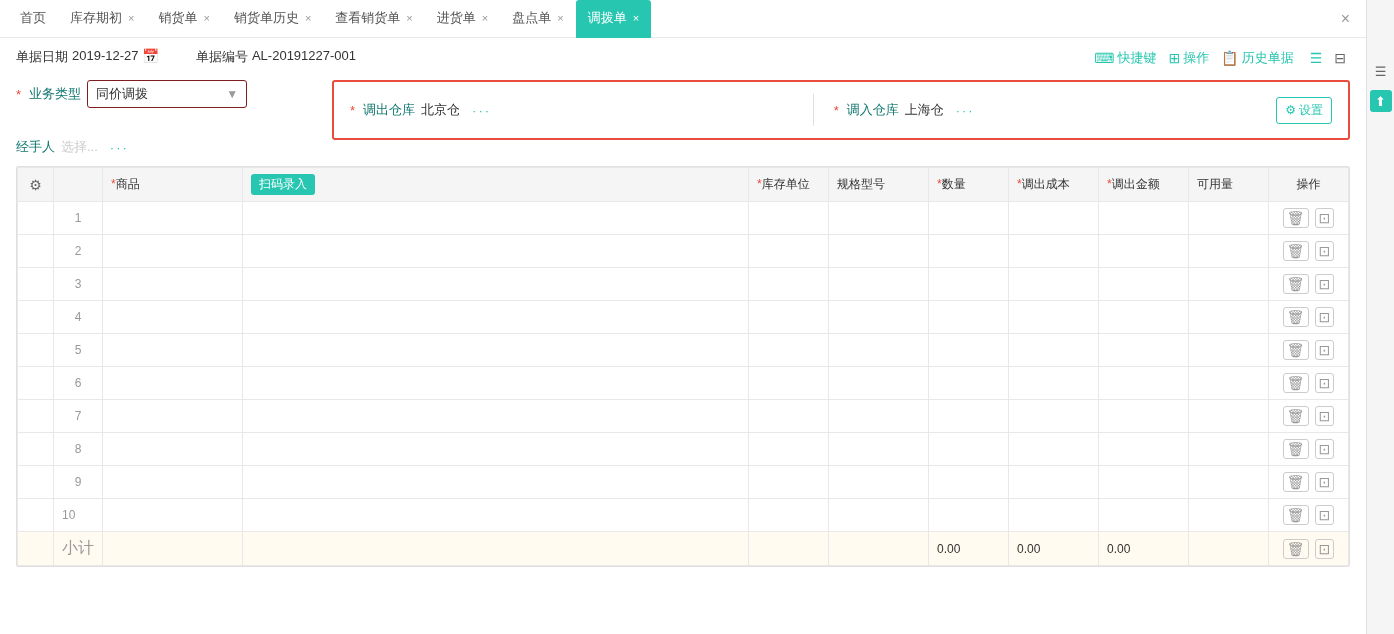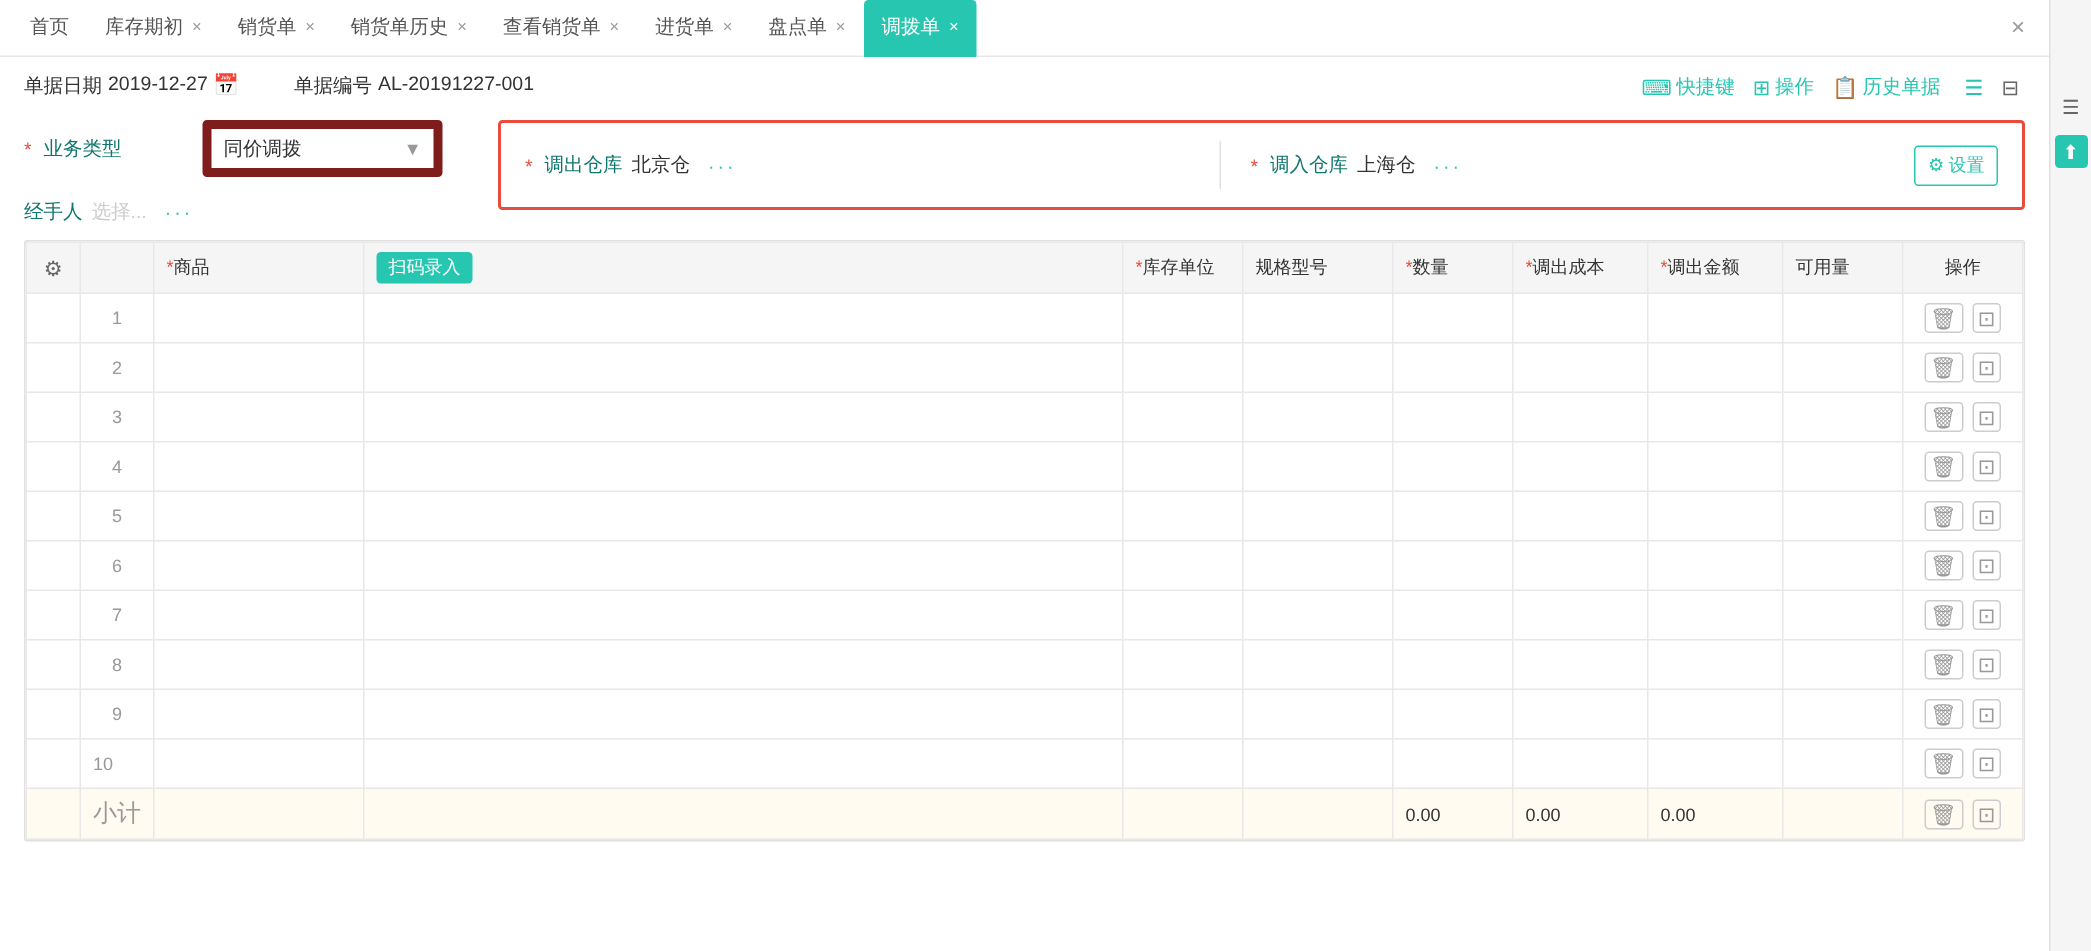--- a/index.html
+++ b/index.html
@@ -51,35 +51,35 @@
       flex: 1; border: 2px solid #e74c3c; border-radius: 3px; padding: 12px 16px;
       display: flex; align-items: center; gap: 0;
     }
     .form-field {
       display: flex; align-items: center; gap: 6px;
     }
     .form-label { color: #0f766e; white-space: nowrap; }
     .form-required { color: #e74c3c; margin-right: 2px; }
     .form-value { color: #333; }
     .form-select {
-      display: flex; align-items: center; border: 6px solid #7f1d1d; border-radius: 3px;
-      padding: 4px 8px; min-width: 160px; cursor: pointer; background: #fff; margin-left: 48px;
+      display: flex; align-items: center; border: 1px solid #7f1d1d; border-radius: 3px;
+      padding: 4px 8px; min-width: 160px; cursor: pointer; background: #fff;
     }
     .form-select .value { flex: 1; }
     .form-select .arrow { color: #999; font-size: 12px; }
     .form-dots { color: #26c6b0; cursor: pointer; margin-left: 6px; letter-spacing: 2px; }
     .form-divider { width: 1px; background: #e0e0e0; height: 32px; margin: 0 20px; }
     .warehouse-field { display: flex; align-items: center; gap: 6px; flex: 1; }
     .settings-btn {
       display: flex; align-items: center; gap: 3px; color: #26c6b0; cursor: pointer;
       border: 1px solid #26c6b0; border-radius: 3px; padding: 4px 8px; font-size: 12px; margin-left: auto;
     }
 
     
-    .operator-row { display: flex; align-items: center; gap: 6px; margin-top: 4px; }
+    .operator-row { display: flex; align-items: center; gap: 6px; margin-top: 20px; }
     .operator-placeholder { color: #ccc; }
     .operator-dots { color: #26c6b0; cursor: pointer; letter-spacing: 2px; margin-left: 6px; }
 
     
     .table-container { border: 1px solid #e0e0e0; border-radius: 2px; overflow: auto; }
     table { width: 100%; border-collapse: collapse; font-size: 13px; }
     thead tr { background: #f5f5f5; }
     th, td {
       border: 1px solid #e8e8e8; padding: 6px 8px; text-align: left; white-space: nowrap;
     }

